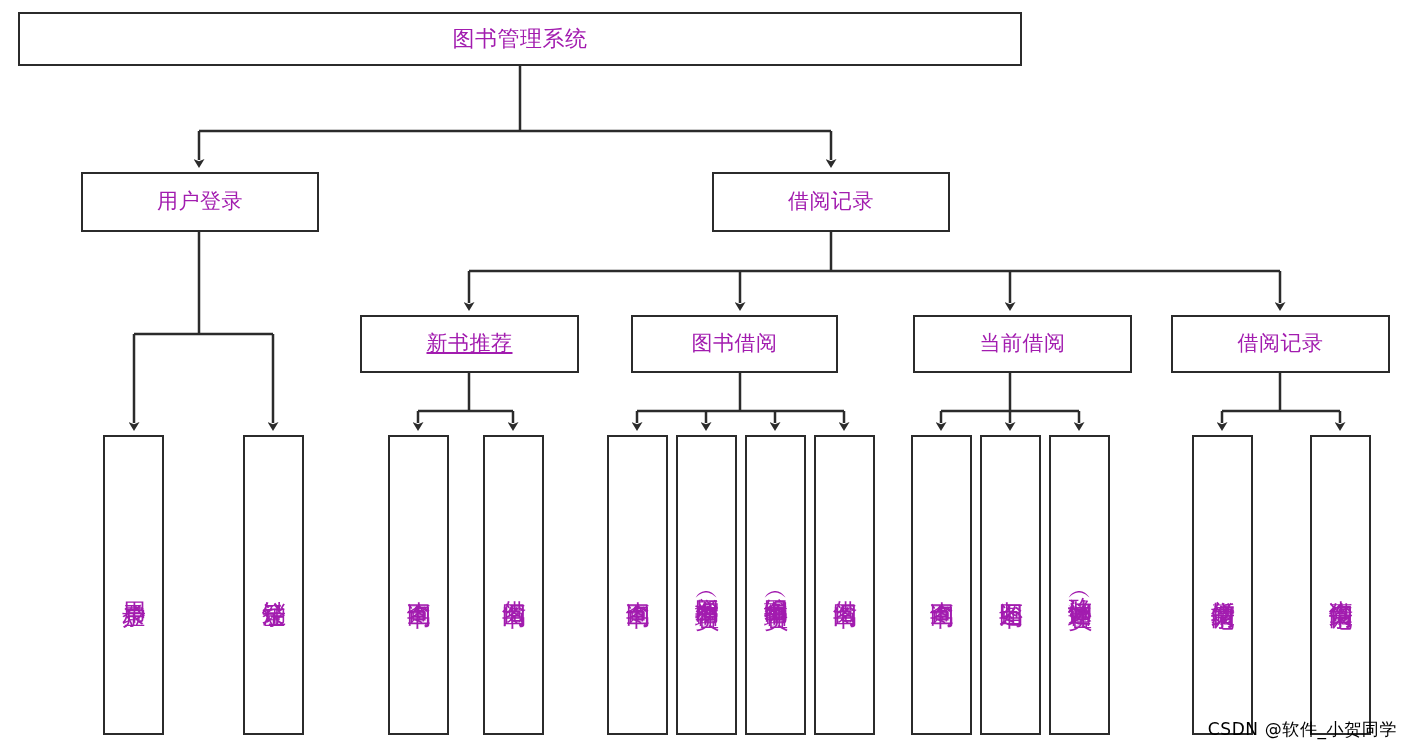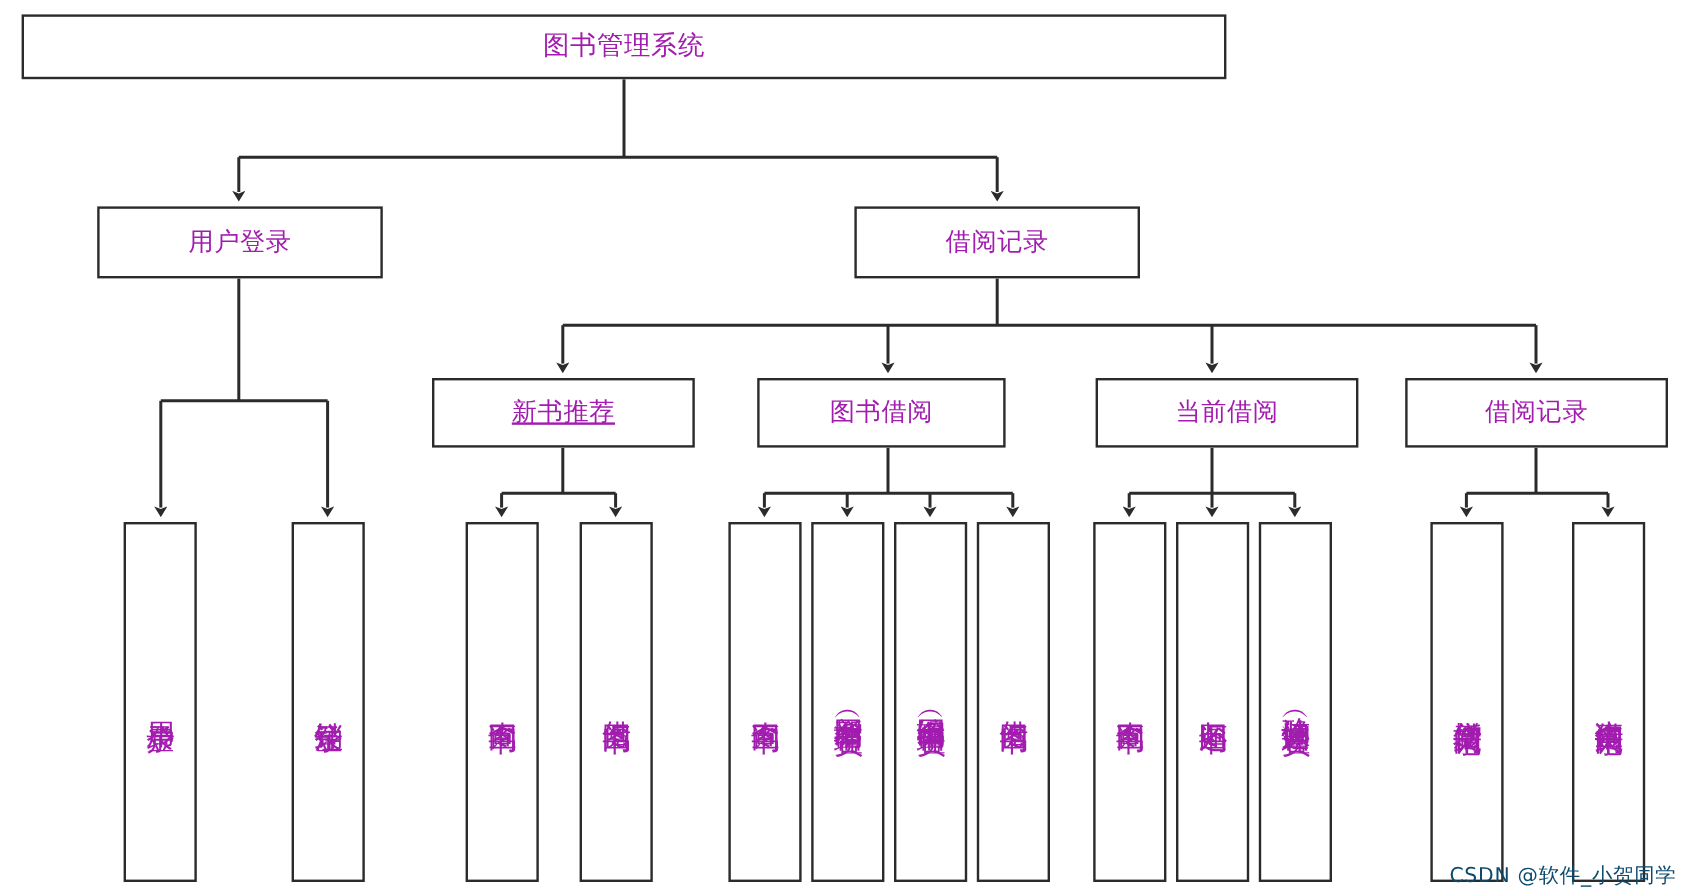--- a/index.html
+++ b/index.html
@@ -59,21 +59,21 @@
     text-orientation: upright;
     font-size: 24px;
     line-height: 1.04;
     letter-spacing: 1.5px;
   }
   .watermark {
     position: absolute;
     right: 8px;
     bottom: 6px;
     font-size: 17px;
-    color: #0c4a6e;
+    color: #000000;
     letter-spacing: 0.6px;
     white-space: nowrap;
   }
 </style>
 </head>
 <body>
 
 <div id="canvas">
 
   <svg id="wires" viewBox="0 0 1405 747">

